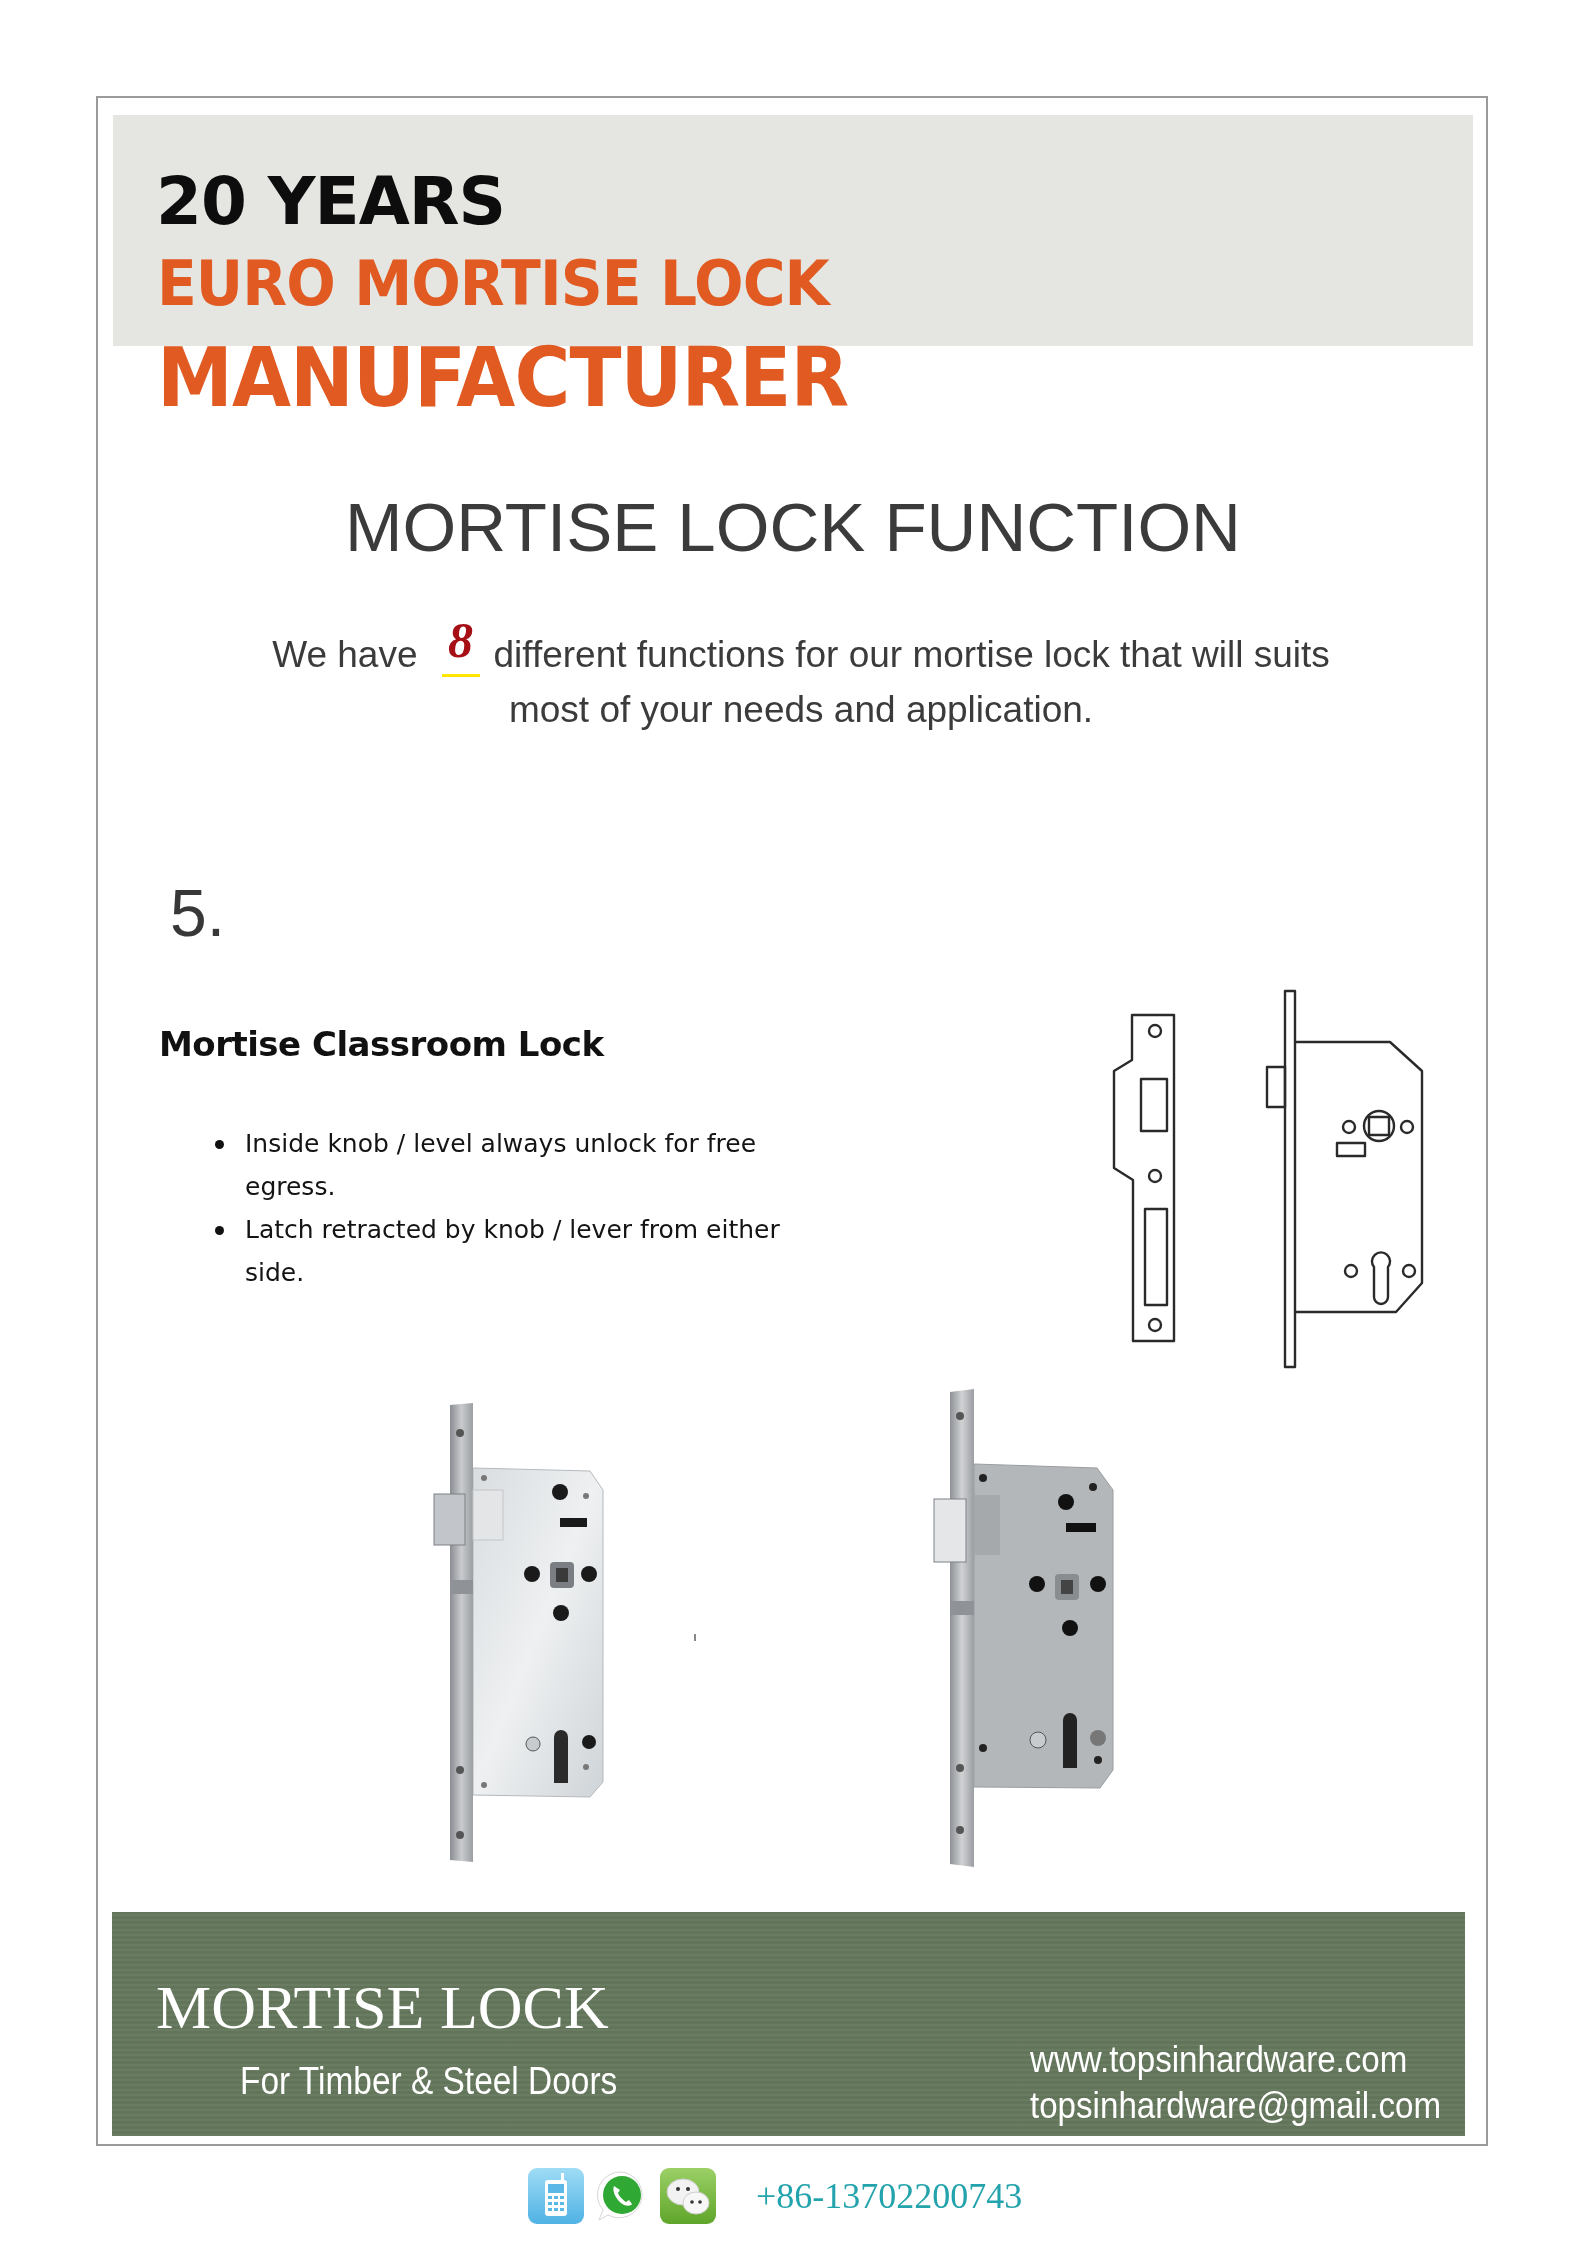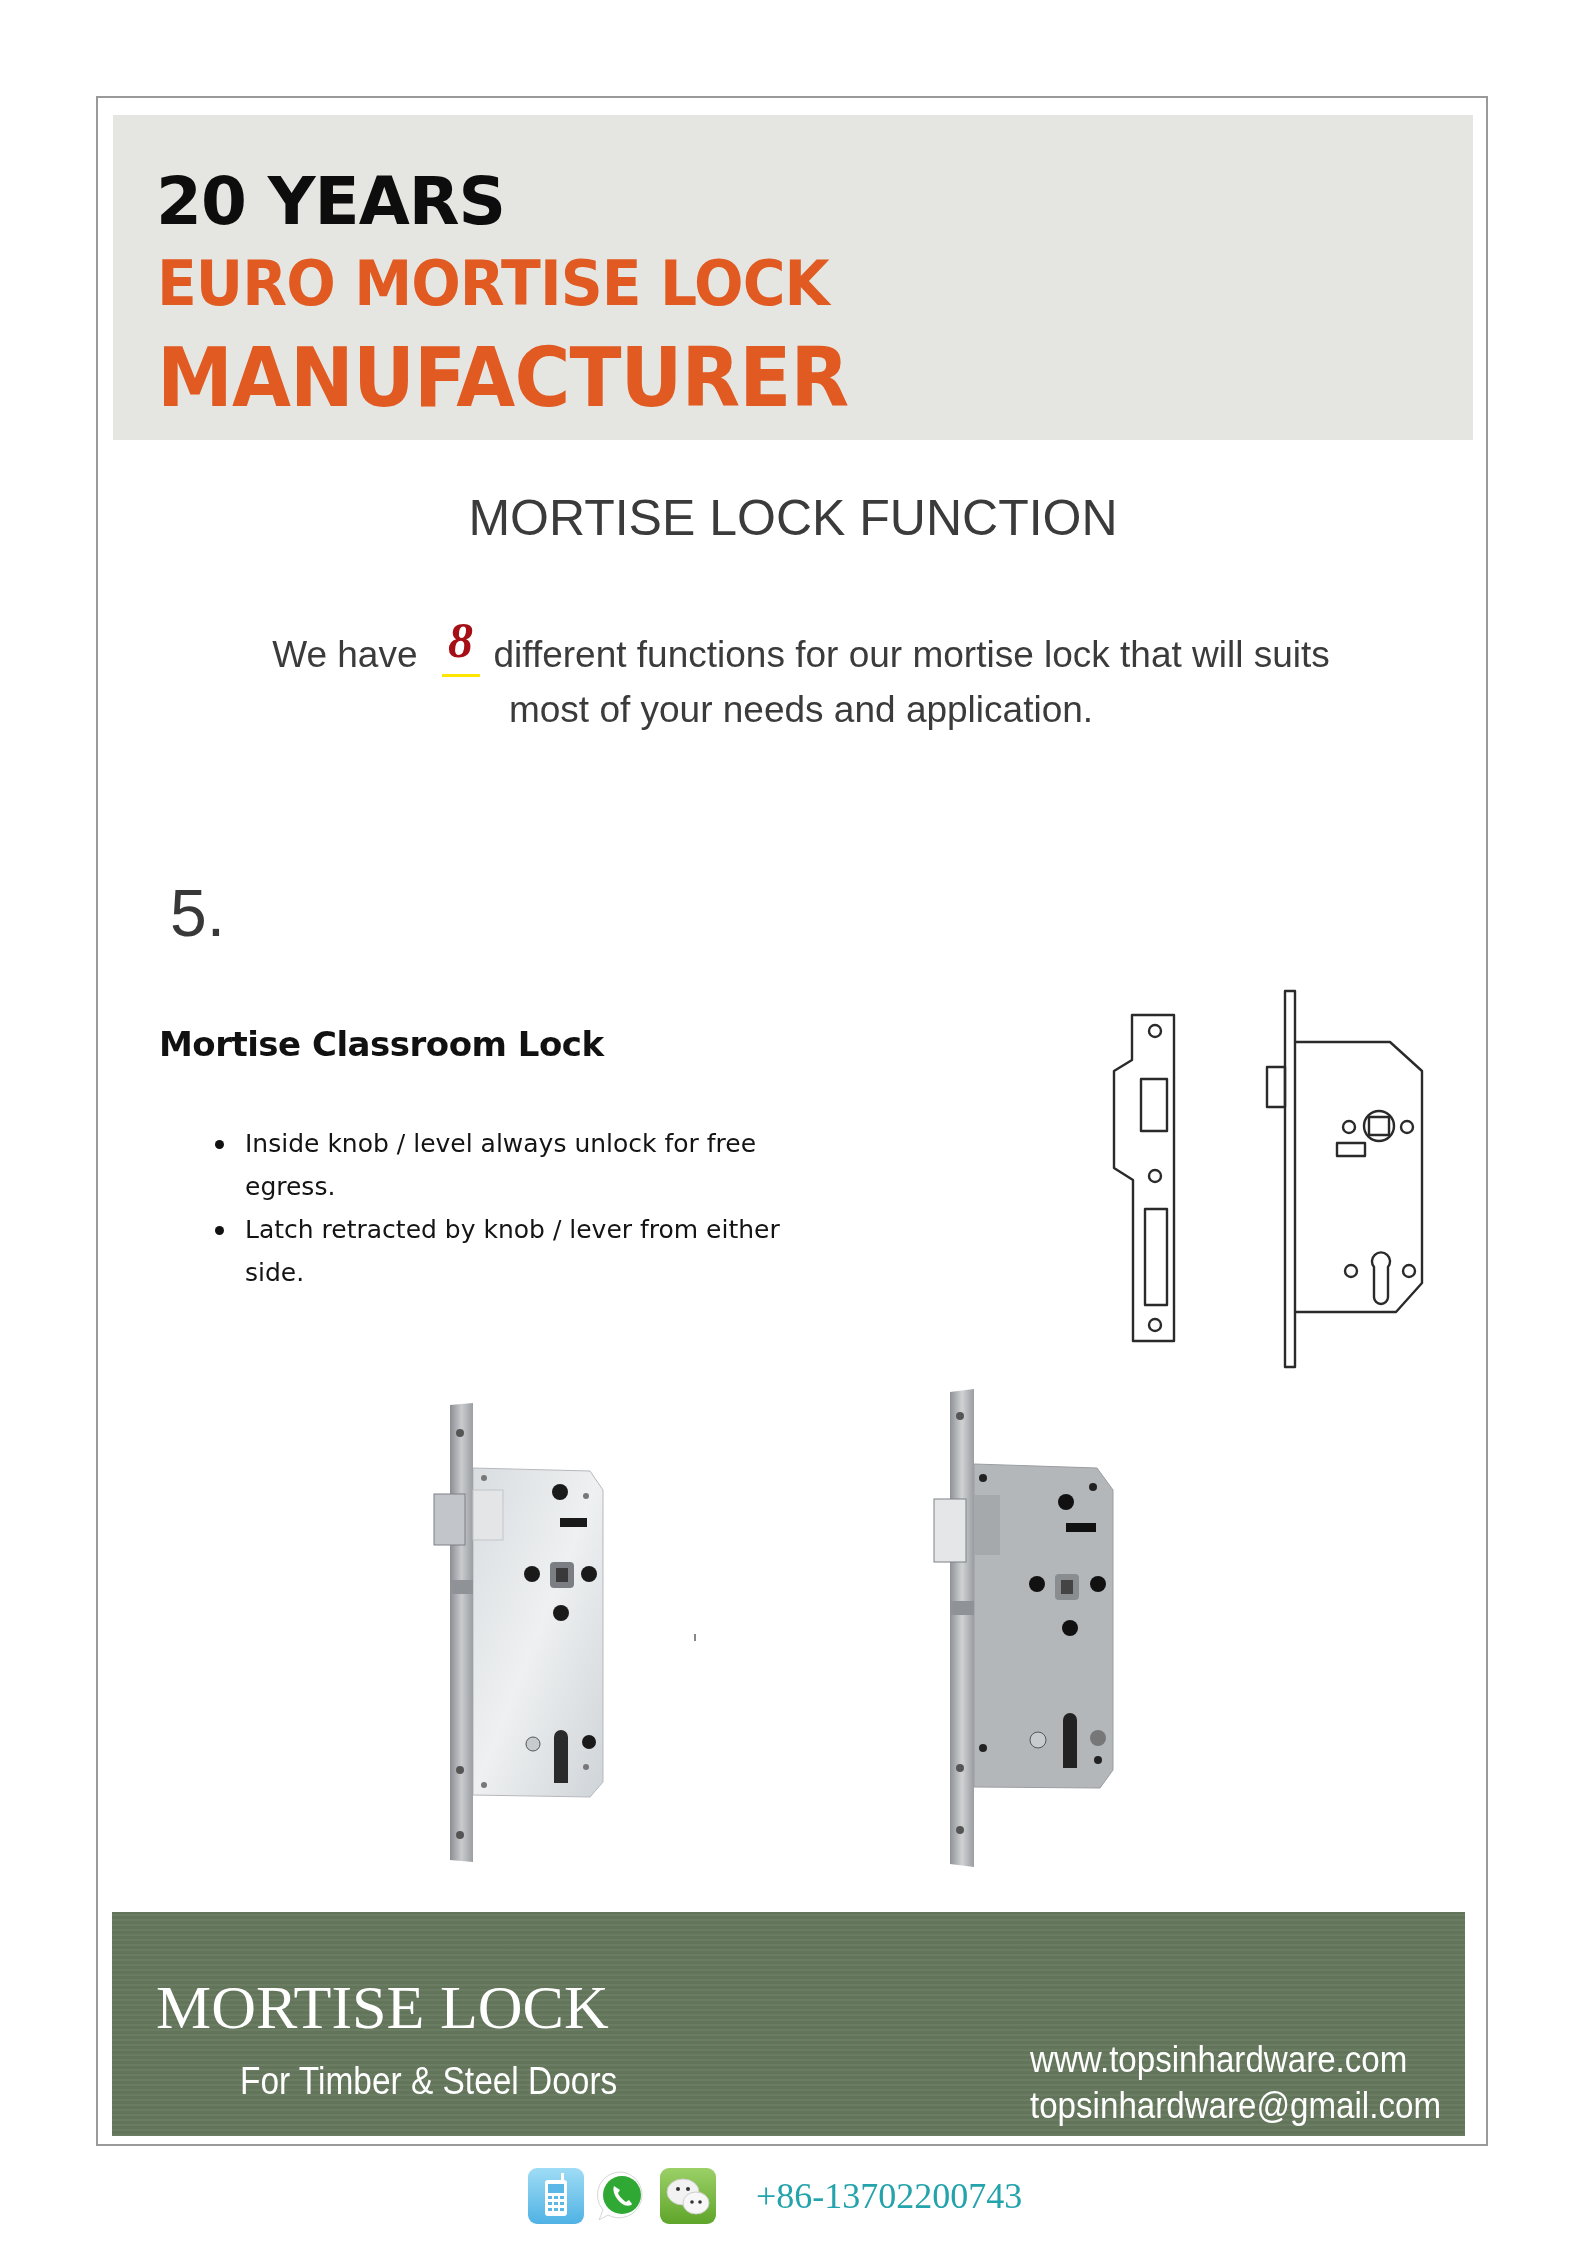--- a/index.html
+++ b/index.html
@@ -1,25 +1,25 @@
 <!DOCTYPE html>
 <html><head>
 <meta charset="utf-8">
 <style>
   html, body { margin:0; padding:0; background:#ffffff; }
   body { width:1586px; height:2245px; position:relative; overflow:hidden; font-family:"Liberation Sans", sans-serif; }
   .abs { position:absolute; }
   .frame { left:96px; top:96px; width:1392px; height:2050px; border:2px solid #9a9a9a; box-sizing:border-box; }
-  .hero { left:113px; top:115px; width:1360px; height:325px; background:#e5e6e1; }
+  .hero { left:113px; top:115px; width:1360px; height:231px; background:#e5e6e1; }
   .hero-line { position:absolute; white-space:nowrap; font-family:"DejaVu Sans", sans-serif; font-weight:bold; line-height:1; }
   .hero-years { left:43px; top:54px; font-size:66px; color:#0d0d0d; letter-spacing:-1px; }
   .hero-euro { left:44px; top:138px; font-size:62px; color:#e05a22; letter-spacing:-1px; transform:scaleX(0.94); transform-origin:left; }
   .hero-manu { left:44px; top:222px; font-size:82px; color:#e05a22; letter-spacing:-1px; transform:scaleX(0.93); transform-origin:left; }
 
-  .func-title { left:0; width:1586px; top:493px; text-align:center; font-size:50px; color:#3b3b3b; line-height:1; white-space:nowrap; }
+  .func-title { left:0; width:1586px; top:493px; text-align:center; font-size:69px; color:#3b3b3b; line-height:1; white-space:nowrap; }
   .intro { left:8px; width:1586px; text-align:center; font-size:37px; color:#3b3b3b; white-space:nowrap; line-height:1; }
   .intro-1 { top:625px; }
   .intro-2 { top:691px; }
   .eight { display:inline-block; position:relative; font-family:"Liberation Serif", serif; font-style:italic; font-weight:bold; font-size:50px; color:#a50f15; margin:0 14px 0 24px; width:38px; text-align:center; top:-10px; }
   .eight::after { content:""; position:absolute; left:0; right:0; bottom:-12px; height:3px; background:#ffe600; }
 
   .step-num { left:170px; top:880px; font-size:66px; color:#383838; line-height:1; }
   .lock-heading { left:159px; top:1027px; font-family:"DejaVu Sans", sans-serif; font-weight:bold; font-size:34px; color:#111; line-height:1; white-space:nowrap; letter-spacing:-0.5px; }
   .lock-heading .hl { position:absolute; left:0; right:-2px; top:38px; height:25px; background:#ffe800; z-index:-1; }
   .bullets { left:215px; top:1122px; width:620px; list-style:none; margin:0; padding:0; font-family:"DejaVu Sans", sans-serif; font-size:25px; color:#141414; line-height:43px; }

